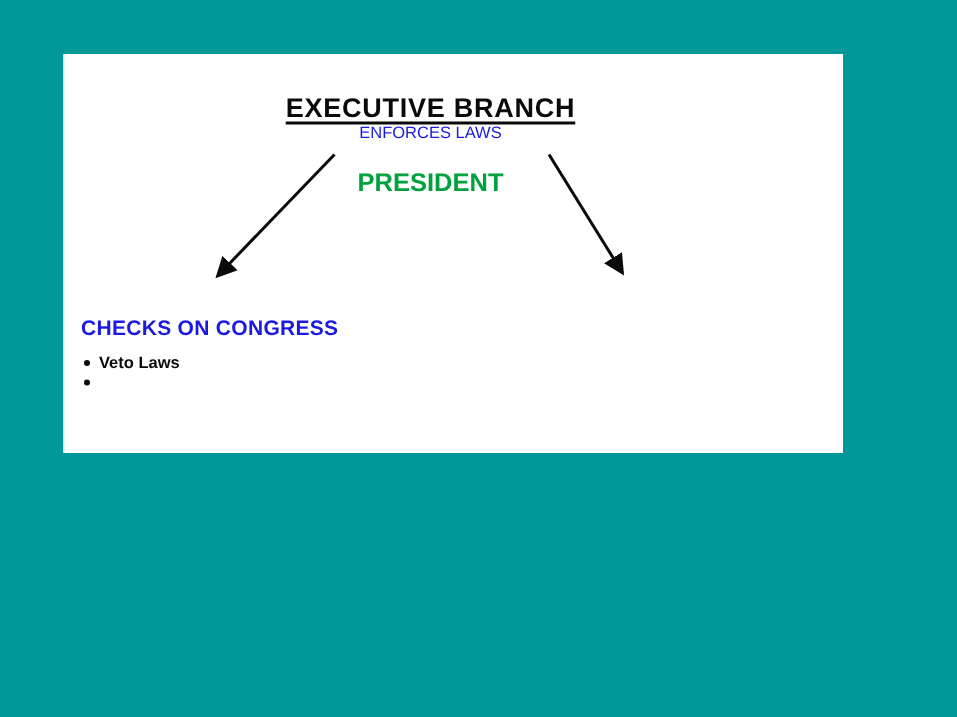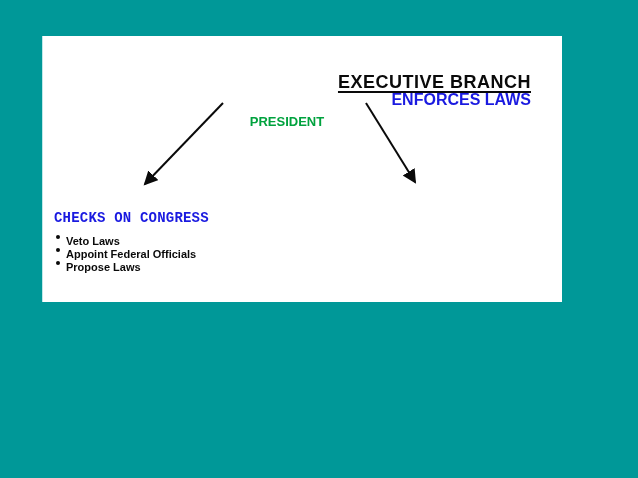--- a/index.html
+++ b/index.html
@@ -20,49 +20,49 @@
     top: 36px;
     width: 520px;
     height: 266px;
     background: #ffffff;
     border-left: 1px solid #bfe8e8;
     box-sizing: border-box;
   }
   .title-block {
     position: absolute;
     left: 0;
-    top: 36px;
+    top: 26px;
     width: 488px;
-    text-align: right;
+    text-align: center;
   }
   .main-title {
     font-size: 18px;
     font-weight: bold;
     color: #0a0a0a;
     letter-spacing: 0.5px;
     text-decoration: underline;
     text-underline-offset: 3px;
     text-decoration-thickness: 1.5px;
     line-height: 20px;
   }
   .subtitle {
-    font-size: 16px;
-    font-weight: bold;
+    font-size: 11px;
+    font-weight: normal;
     color: #1a1ae0;
     line-height: 15px;
   }
   .center-block {
     position: absolute;
     left: 0;
     top: 79px;
     width: 488px;
     text-align: center;
   }
   .center-line {
-    font-size: 13px;
+    font-size: 17px;
     font-weight: bold;
     color: #00a23e;
     line-height: 14px;
   }
   svg.arrows {
     position: absolute;
     left: 0;
     top: 0;
     width: 520px;
     height: 266px;
@@ -72,28 +72,28 @@
     position: absolute;
   }
   .section-left  { left: 11px;  top: 175px; width: 270px; }
   .section-right { left: 296px; top: 179px; width: 220px; }
   .section-heading {
     font-size: 14px;
     font-weight: bold;
     color: #1a1ae0;
     letter-spacing: 0.2px;
     line-height: 15px;
-    font-family: Liberation Mono, monospace;
   }
   .bullet-list {
     margin-top: 9px;
   }
   .section-right .bullet-list { margin-top: 15px; }
   .bullet-item {
     display: flex;
+    align-items: center;
     height: 13px;
   }
   .bullet-dot {
     width: 4px;
     height: 4px;
     border-radius: 50%;
     background: #0a0a0a;
     margin: 0 6px 0 2px;
     flex: 0 0 auto;
   }
@@ -130,23 +130,18 @@
 
   <div class="section section-left">
     <div class="section-heading">CHECKS ON CONGRESS</div>
     <div class="bullet-list">
       <div class="bullet-item">
         <span class="bullet-dot"></span>
         <span class="bullet-text">Veto Laws</span>
       </div>
       <div class="bullet-item">
         <span class="bullet-dot"></span>
-        <span class="bullet-text">Appoint Federal Officials</span>
-      </div>
-      <div class="bullet-item">
-        <span class="bullet-dot"></span>
-        <span class="bullet-text">Propose Laws</span>
       </div>
     </div>
   </div>
 
 
 </div>
 
 </body></html>

